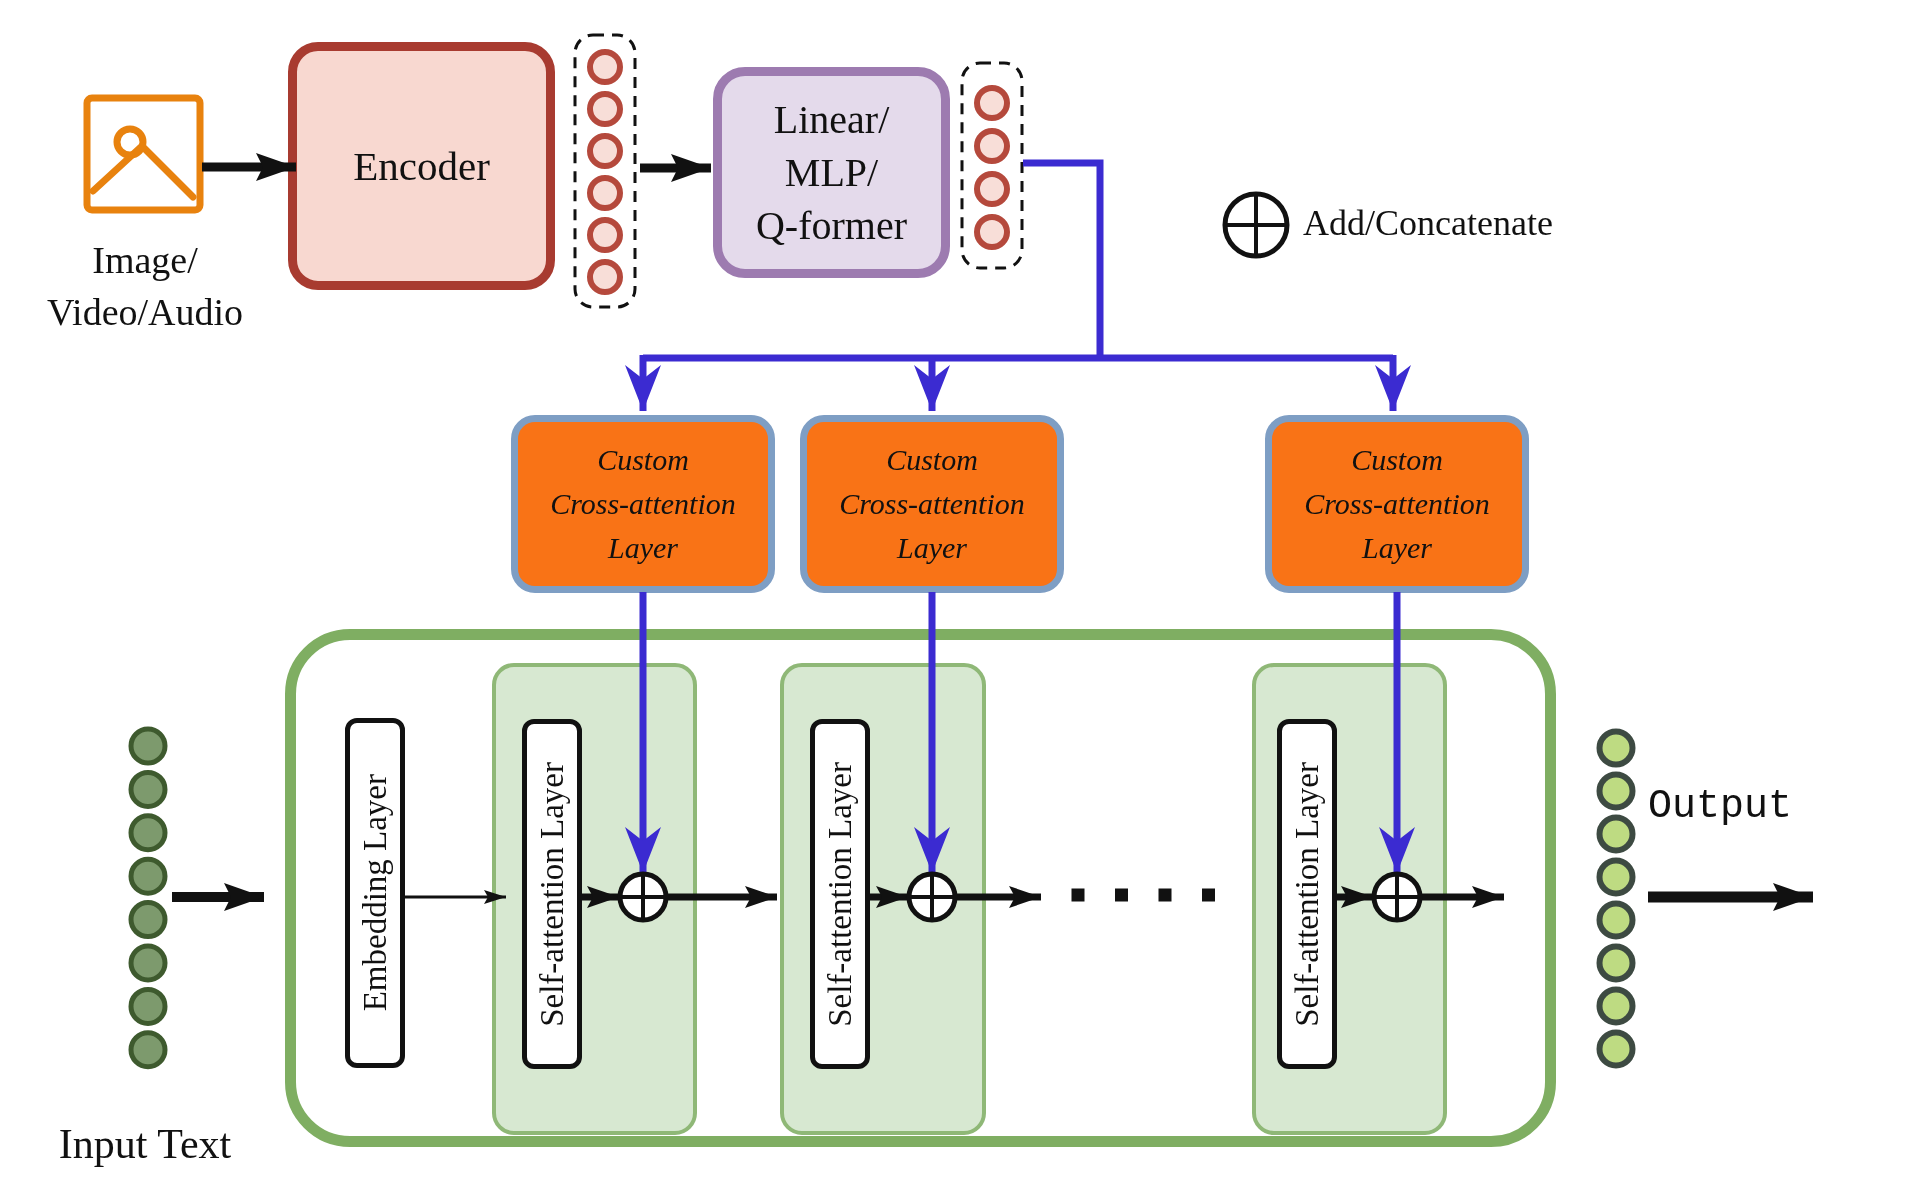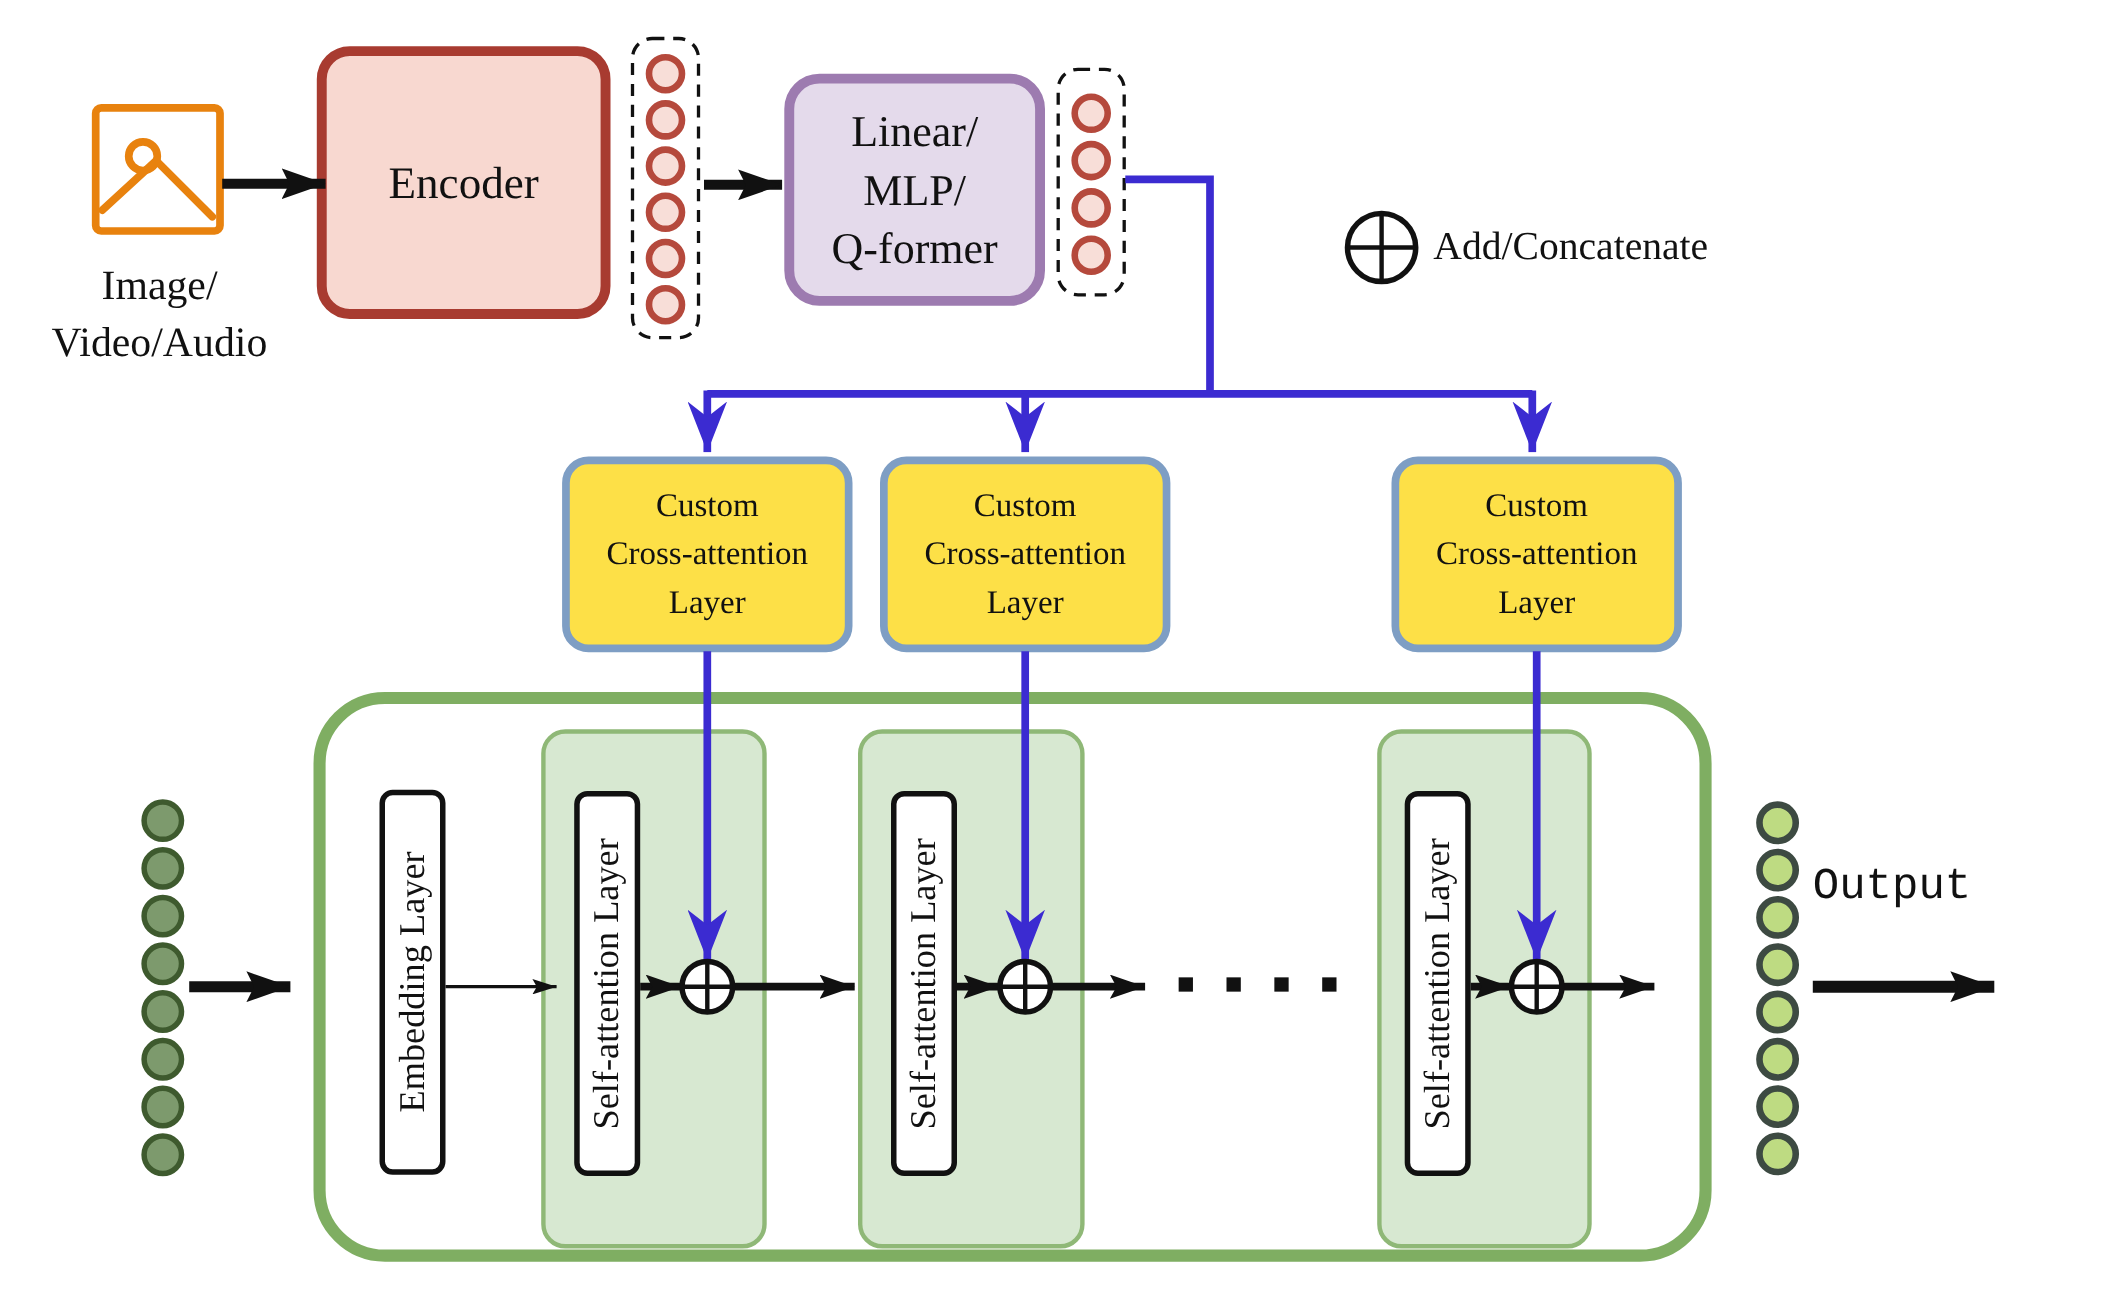--- a/index.html
+++ b/index.html
@@ -6,22 +6,22 @@
   #canvas{position:relative;width:1920px;height:1196px;background:#ffffff;overflow:hidden;
           font-family:"Liberation Serif","DejaVu Serif",serif;color:#111;}
   .abs{position:absolute;box-sizing:border-box;}
   .centered{display:flex;align-items:center;justify-content:center;text-align:center;}
   
   .encoder-box{left:288px;top:42px;width:267px;height:248px;background:#f8d8d0;
                border:9px solid #a83b30;border-radius:30px;font-size:41px;}
   .projector-box{left:713px;top:67px;width:237px;height:211px;background:#e4daeb;
                  border:9px solid #9d7bb0;border-radius:32px;font-size:40px;line-height:53px;
                  flex-direction:column;}
-  .cross-box{top:415px;width:264px;height:178px;background:#fde047;border:7px solid #7e9ec4;
-             border-radius:24px;font-size:30px;line-height:44px;flex-direction:column;}
+  .cross-box{top:415px;width:264px;height:178px;background:#f97316;border:7px solid #7e9ec4;
+             border-radius:24px;font-size:30px;line-height:44px;flex-direction:column;font-style:italic;}
   #ca1{left:511px;} #ca2{left:800px;} #ca3{left:1265px;}
   
   .llm-container{left:285px;top:629px;width:1271px;height:518px;border:11px solid #7fae62;
                  border-radius:65px;background:transparent;}
   .sub-box{top:663px;height:472px;background:#d7e8d1;border:4px solid #8fb877;border-radius:22px;}
   #sub1{left:492px;width:205px;} #sub2{left:780px;width:206px;} #sub3{left:1252px;width:195px;}
   .white-box{top:719px;width:60px;height:350px;background:#ffffff;border:5px solid #111;
              border-radius:12px;font-size:33px;}
   #emb{left:345px;top:718px;} #sa1{left:522px;} #sa2{left:810px;} #sa3{left:1277px;}
   .vtext{writing-mode:vertical-rl;transform:rotate(180deg);white-space:nowrap;}
@@ -79,20 +79,21 @@
     <span>Custom</span>
     <span>Cross-attention</span>
     <span>Layer</span>
   </div>
 
   <div class="abs centered source-label">
     <span>Image/</span>
     <span>Video/Audio</span>
   </div>
   <div class="abs centered legend-label">Add/Concatenate</div>
+  <div class="abs centered input-label">Input Text</div>
   <div class="abs centered output-label">Output</div>
 
   <svg width="1920" height="1196" viewBox="0 0 1920 1196">
     <defs>
       <marker id="ah-big" viewBox="0 0 40 28" refX="40" refY="14" markerWidth="40" markerHeight="28" orient="auto" markerUnits="userSpaceOnUse">
           <path d="M0,0 L40,14 L0,28 L7,14 Z" fill="#111"></path>
         </marker>
       <marker id="ah-med" viewBox="0 0 32 22" refX="32" refY="11" markerWidth="32" markerHeight="22" orient="auto" markerUnits="userSpaceOnUse">
           <path d="M0,0 L32,11 L0,22 L6,11 Z" fill="#111"></path>
         </marker>

